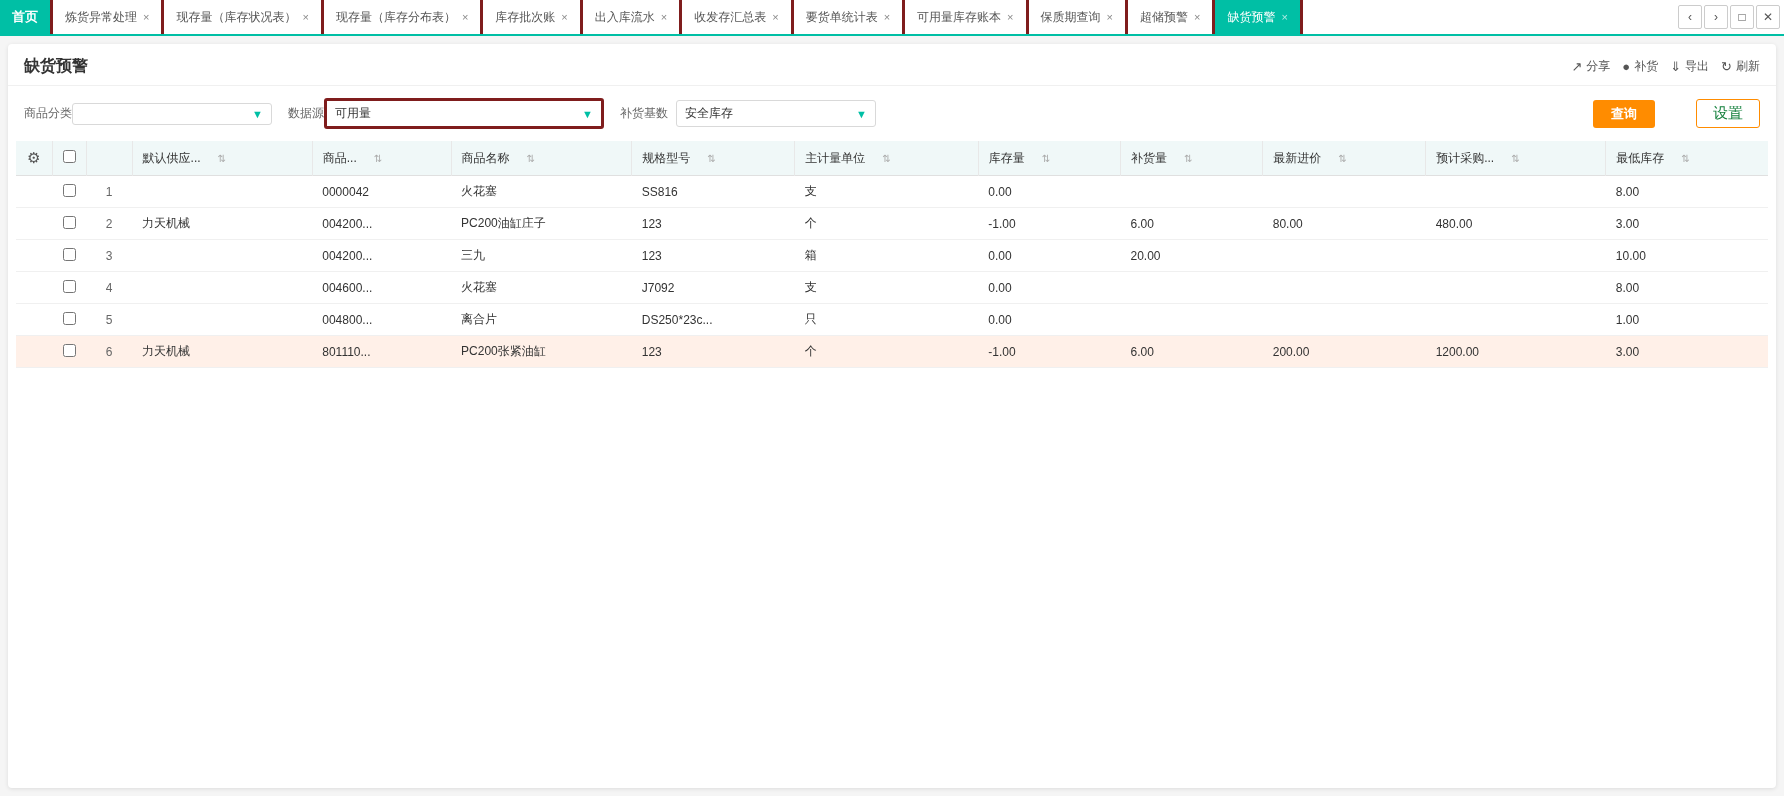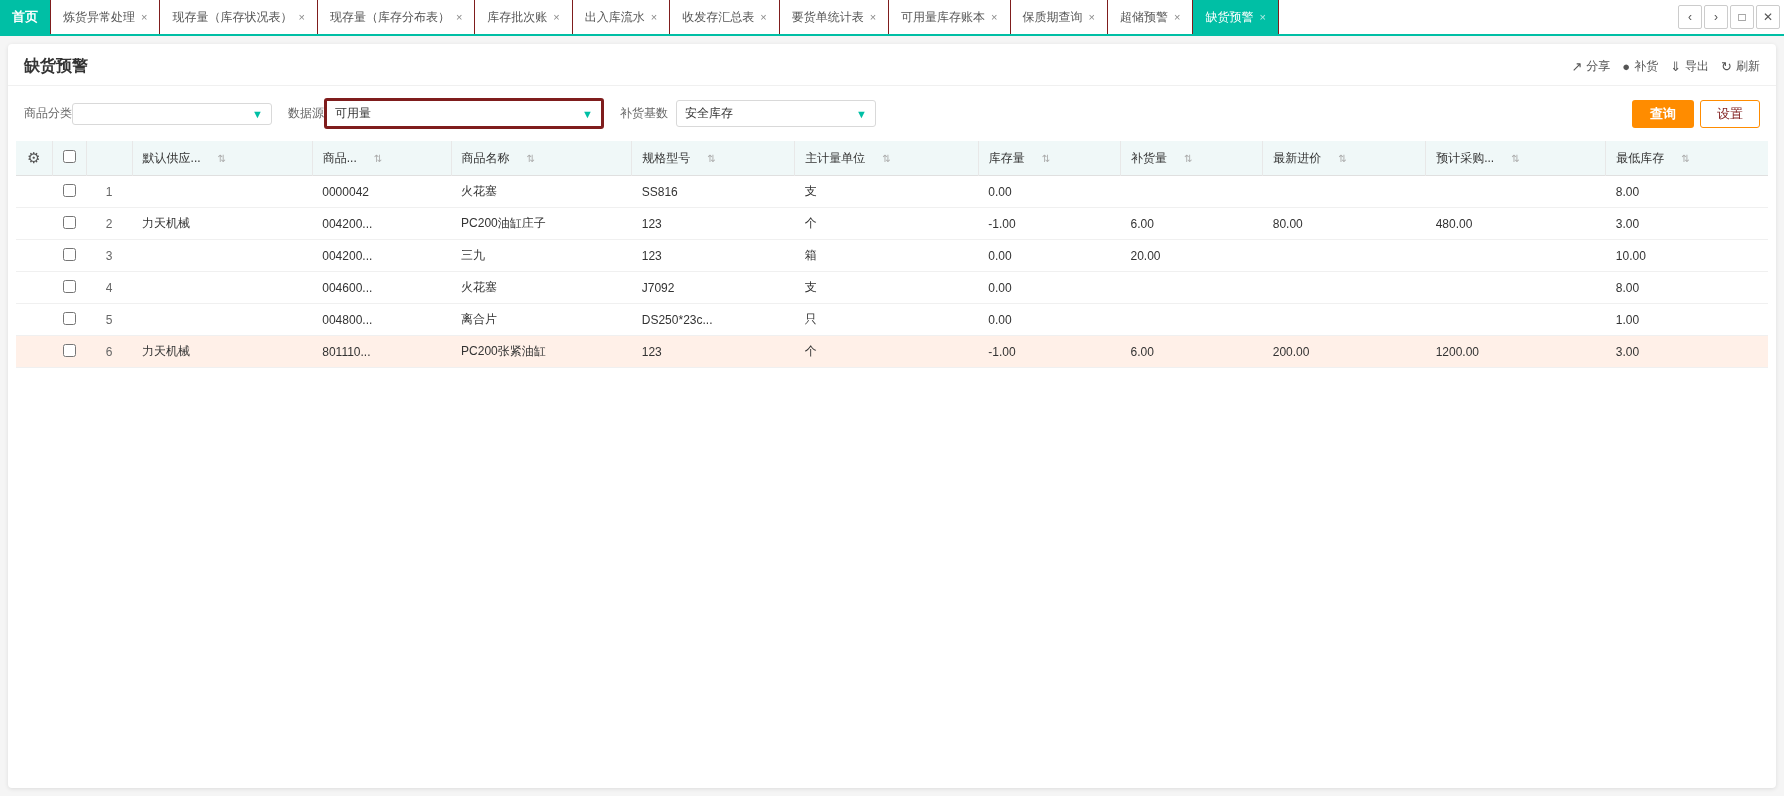--- a/index.html
+++ b/index.html
@@ -14,21 +14,21 @@
       height: 36px;
       overflow: hidden;
     }
     .tab-item {
       display: flex;
       align-items: center;
       padding: 12px 12px;
       height: 100%;
       white-space: nowrap;
       cursor: pointer;
-      border-right: 1px solid #7f1d1d;
+      border-right: 3px solid #7f1d1d;
       font-size: 12px;
       color: #555;
       position: relative;
       text-align: right;
     }
     .tab-item.active {
       background: #00bfa5;
       color: #fff;
     }
     .tab-item .tab-close {
@@ -171,26 +171,27 @@
       color: #fff;
       border: none;
       border-radius: 3px;
       padding: 5px 18px;
       font-size: 13px;
       cursor: pointer;
       font-weight: bold;
     }
     .btn-settings {
       background: #fff;
-      color: #7f1d1d;
+      color: #15803d;
       border: 1px solid #ff8c00;
       border-radius: 3px;
       padding: 4px 16px;
-      font-size: 13px;
-      cursor: pointer;
+      font-size: 15px;
+      cursor: pointer;
+      margin-left: 35px;
     }
 
     .filter-right {
       margin-left: auto;
       display: flex;
       flex-direction: row;
       gap: 6px;
       align-items: flex-end;
     }
 

